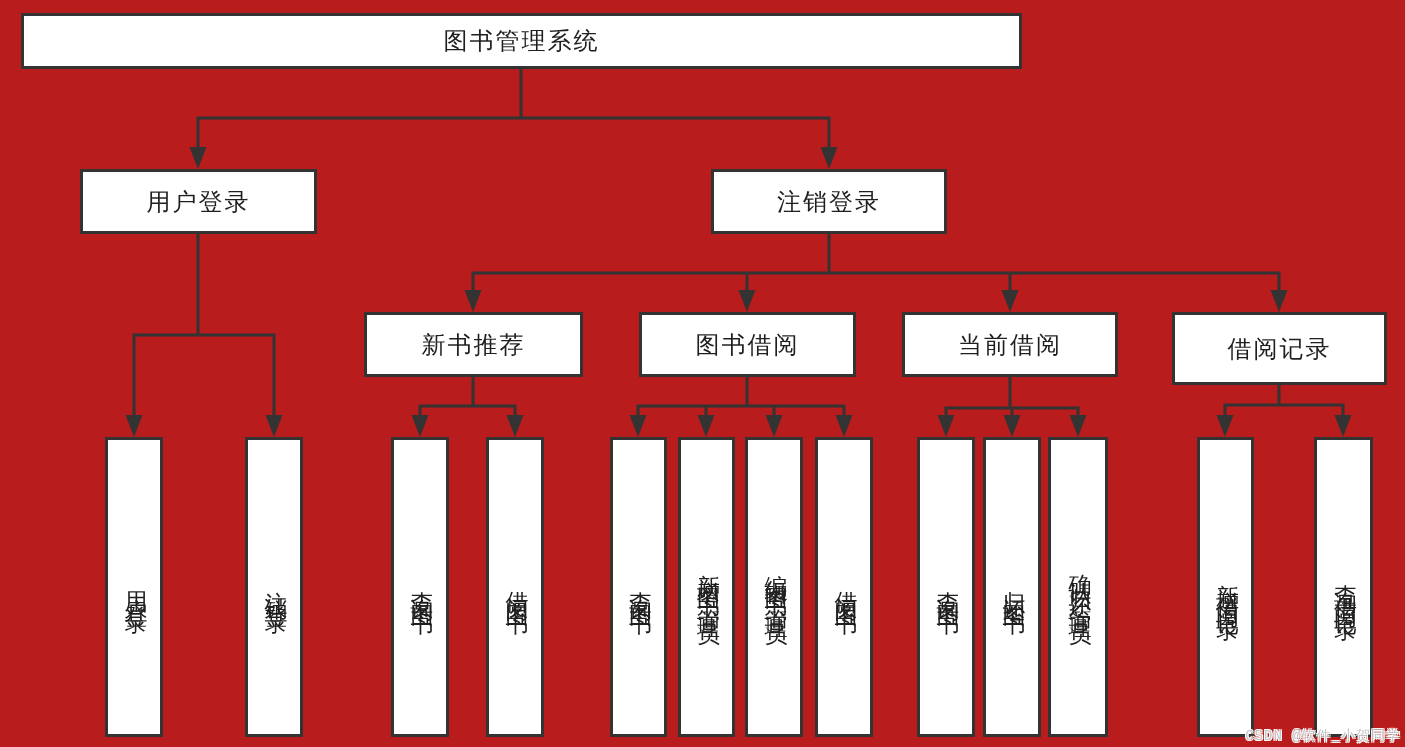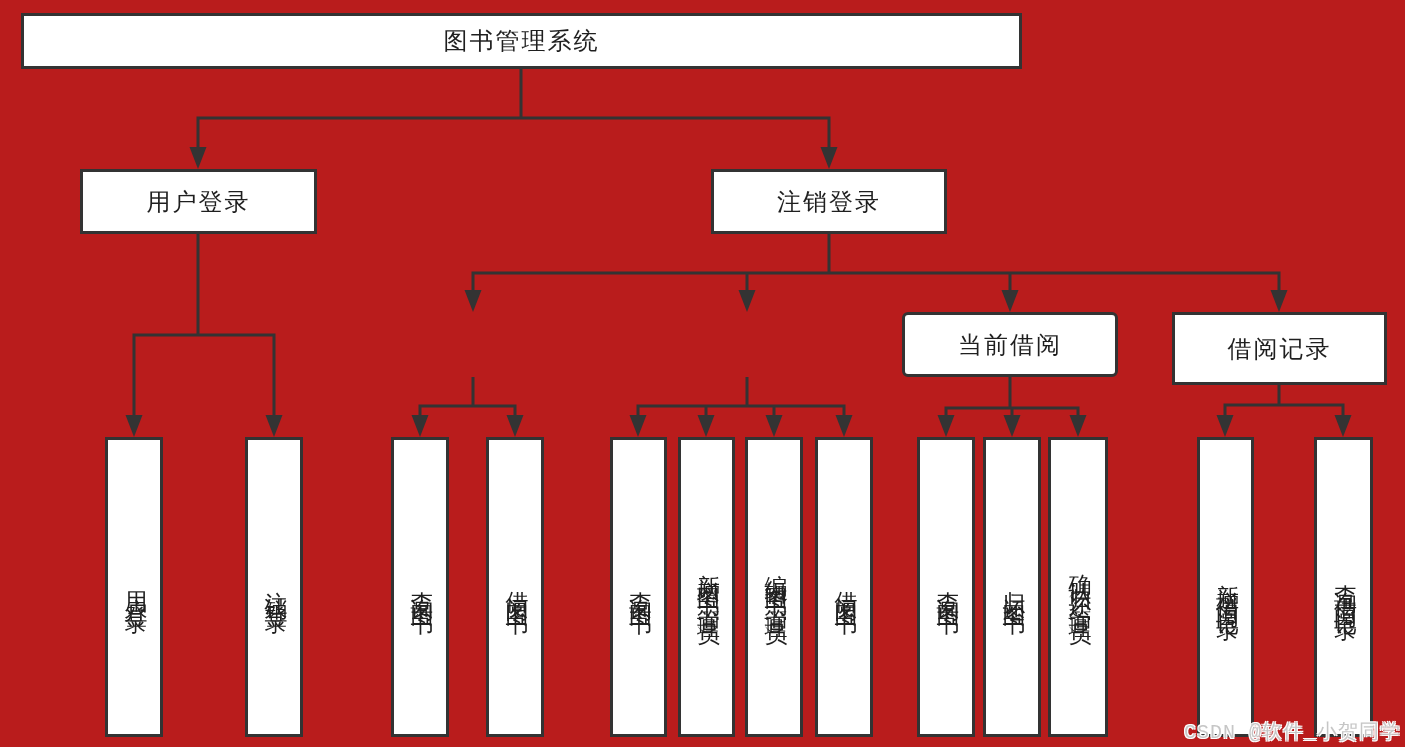--- a/index.html
+++ b/index.html
@@ -42,21 +42,21 @@
     letter-spacing: 7px;
     line-height: 1;
     font-size: 23px;
     white-space: nowrap;
   }
   .watermark {
     position: absolute;
     right: 4px;
     bottom: 2px;
     z-index: 10;
-    font-size: 20px;
+    font-size: 14px;
     color: #c6c6c6;
     letter-spacing: 1px;
     text-shadow: -1px -1px 0 #ffffff, 1px -1px 0 #ffffff, -1px 1px 0 #ffffff, 1px 1px 0 #ffffff;
     pointer-events: none;
     text-align: center;
   }
 </style>
 </head>
 <body>
 
@@ -102,21 +102,27 @@
     <span>图书管理系统</span>
   </div>
 
   <div class="box hbox" style="left:80px; top:169px; width:237px; height:65px;">
     <span>用户登录</span>
   </div>
   <div class="box hbox" style="left:711px; top:169px; width:236px; height:65px;">
     <span>注销登录</span>
   </div>
 
-  <div class="box hbox" style="left:902px; top:312px; width:216px; height:65px;border-radius:6px;">
+  <div class="box hbox" style="left:364px; top:312px; width:219px; height:65px;">
+    <span>新书推荐</span>
+  </div>
+  <div class="box hbox" style="left:639px; top:312px; width:217px; height:65px;">
+    <span>图书借阅</span>
+  </div>
+  <div class="box hbox" style="left:902px; top:312px; width:216px; height:65px;">
     <span>当前借阅</span>
   </div>
   <div class="box hbox" style="left:1172px; top:312px; width:215px; height:73px;">
     <span>借阅记录</span>
   </div>
 
   <div class="box vbox" style="left:105px; top:437px; width:58px; height:300px;">
     <span>用户登录</span>
   </div>
   <div class="box vbox" style="left:245px; top:437px; width:58px; height:300px;">

